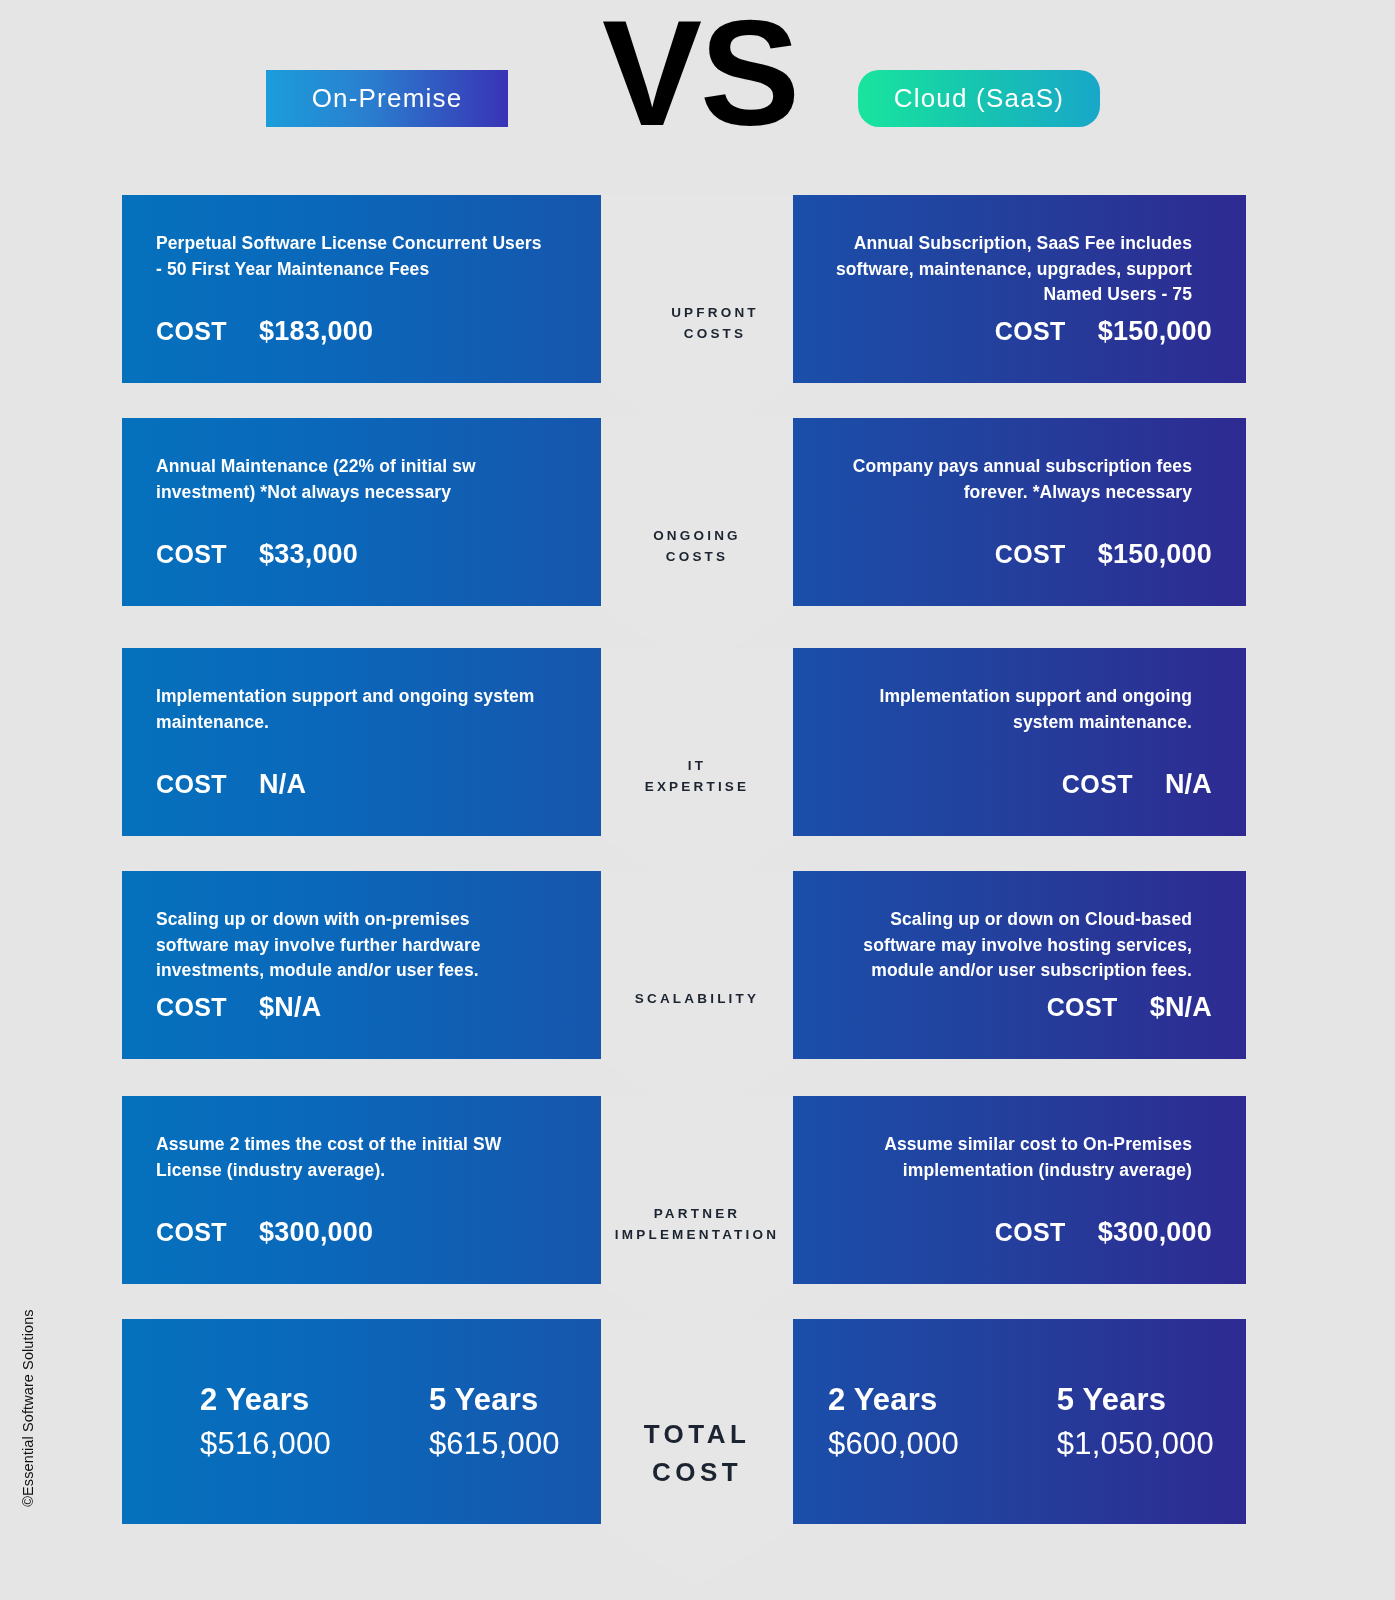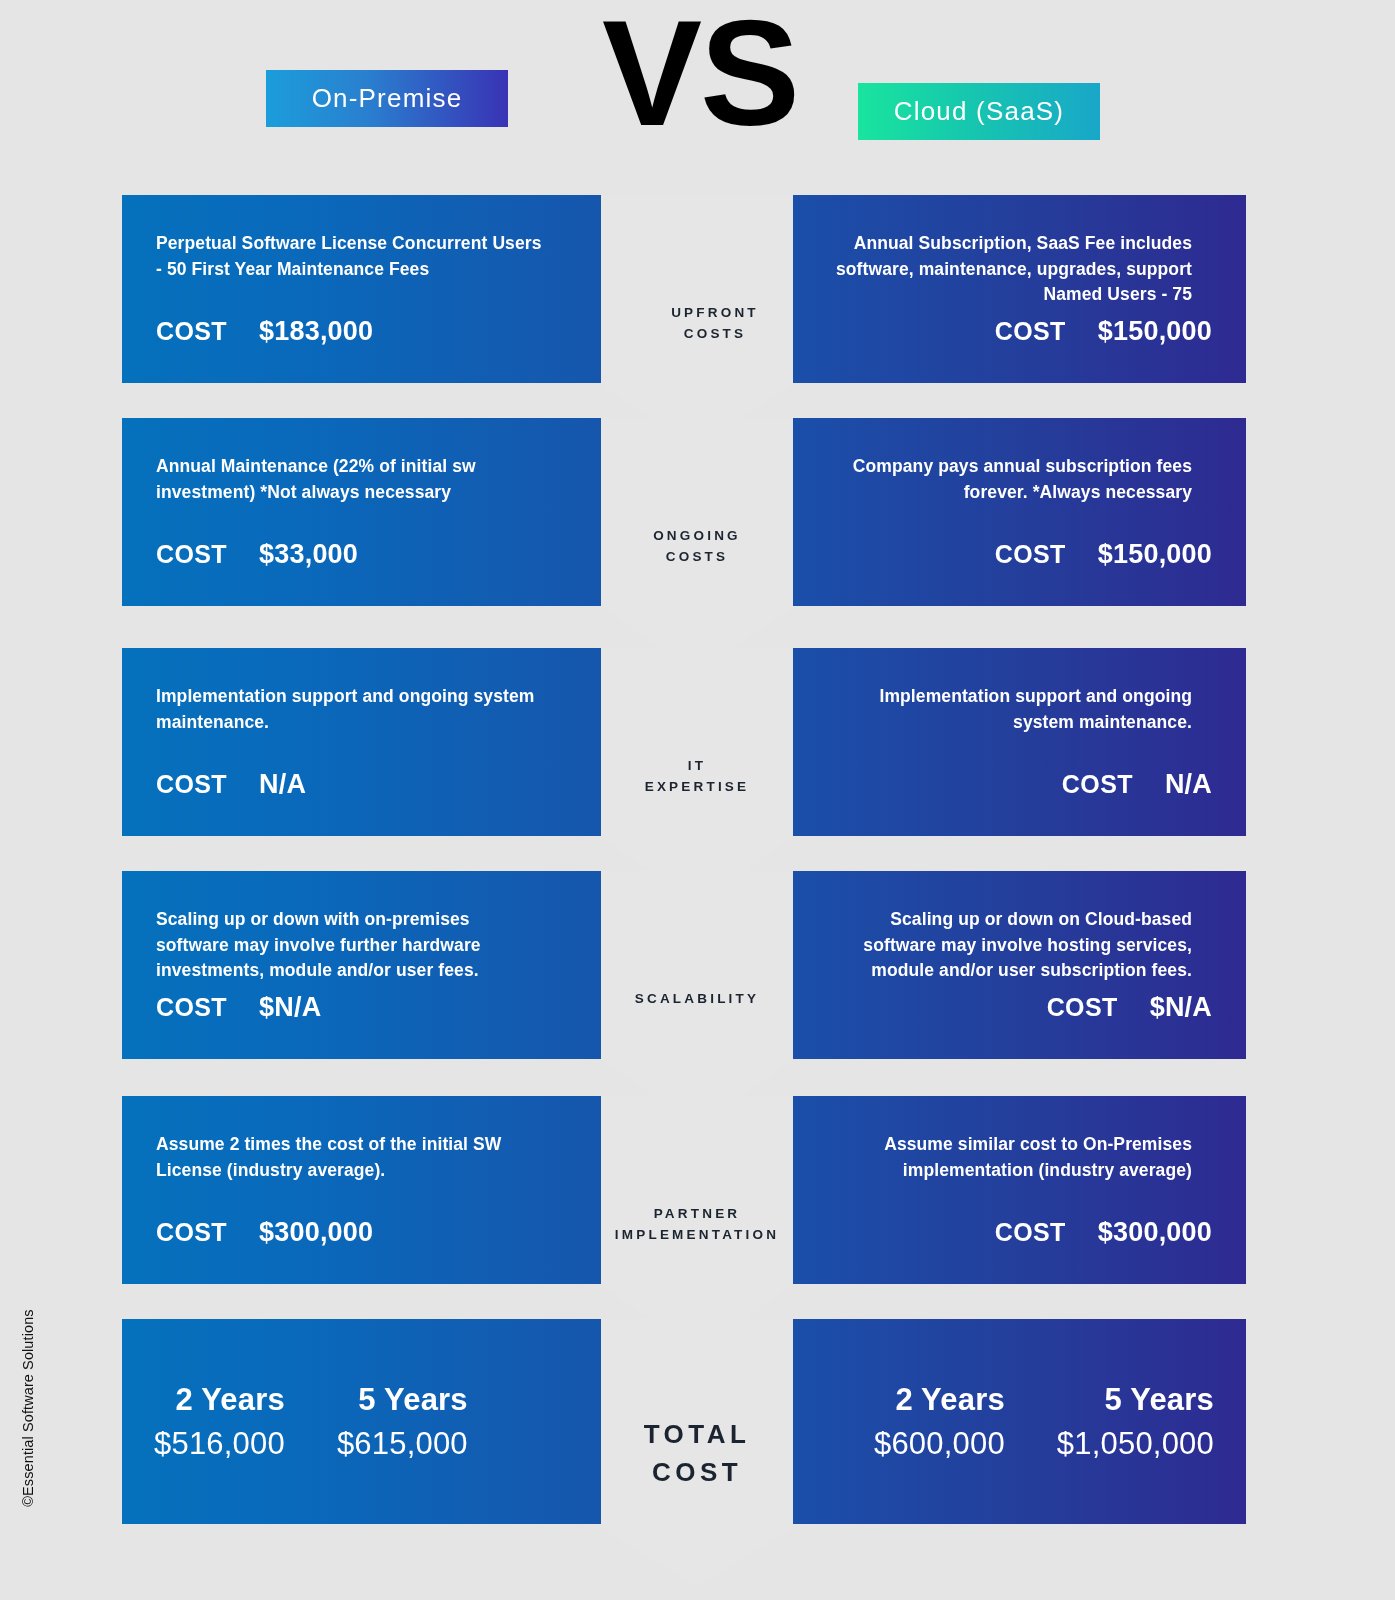--- a/index.html
+++ b/index.html
@@ -39,23 +39,24 @@
     white-space: nowrap;
   }
 
   #badge-onprem {
     left: 266px; top: 70px;
     width: 242px; height: 57px;
     background: linear-gradient(90deg, #1b9ddb 0%, #2a7fcf 42%, #3933b5 100%);
   }
 
   #badge-cloud {
-    left: 858px; top: 83px;
+    left: 858px; top: 70px;
     width: 242px; height: 57px;
     background: linear-gradient(90deg, #19e59e 0%, #16c7ae 45%, #19a7c9 100%);
+    border-radius: 21px;
   }
 
   #vs-title {
     position: absolute;
     left: 560px; top: -2px;
     width: 280px;
     text-align: center;
     font-size: 150px;
     line-height: 150px;
     font-weight: bold;
@@ -197,21 +198,22 @@
     position: absolute;
     top: 60px;
     display: flex;
     gap: 52px;
   }
   #total-left-group  { left: 32px; }
   #total-right-group { right: 32px; }
 
   .total-cell {
     color: #ffffff;
-    text-align: right;
+    text-align: left;
+    margin-left: 46px;
   }
   .total-years {
     font-size: 31px;
     font-weight: bold;
     line-height: 42px;
     letter-spacing: 0.2px;
   }
   .total-amount {
     font-size: 31px;
     font-weight: 400;

